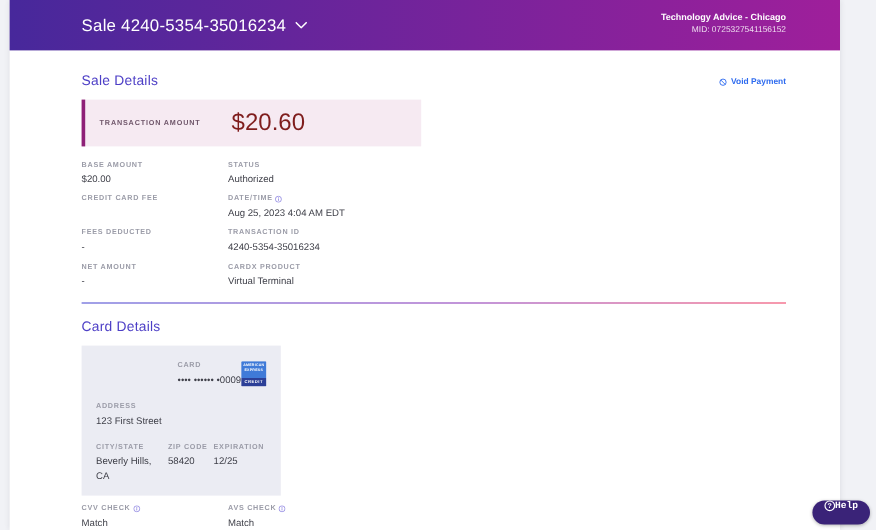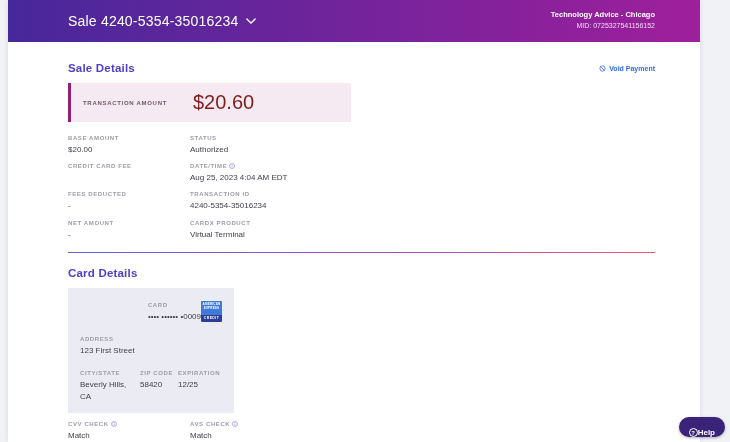--- a/index.html
+++ b/index.html
@@ -17,21 +17,21 @@
   .page{position:absolute;left:8px;top:0;width:692px;height:442px;background:#ffffff;box-shadow:0 0 5px rgba(40,40,60,.12);}
   
   .app-header{height:42px;background:linear-gradient(90deg,var(--header_grad_start),var(--header_grad_end));display:flex;align-items:center;justify-content:space-between;padding:0 45px 0 60px;color:#fff;}
   .header-title{display:flex;align-items:center;gap:8px;font-size:14px;font-weight:500;letter-spacing:.2px;cursor:pointer;background:none;border:none;color:#fff;}
   .header-right{text-align:right;line-height:1.45;}
   .merchant{font-size:7.5px;font-weight:bold;}
   .mid{font-size:7px;color:rgba(255,255,255,.85);}
   
   .content{padding:0 45px 0 60px;}
   .section-row{margin-top:20px;display:flex;align-items:center;justify-content:space-between;}
-  .section-title{color:var(--section_title);font-size:11.5px;font-weight:700;letter-spacing:.2px;}
+  .section-title{color:var(--section_title);font-size:11.5px;font-weight:400;letter-spacing:.2px;}
   .void-btn{display:flex;align-items:center;gap:3px;background:none;border:none;color:var(--void_blue);font-size:7px;font-weight:bold;font-family:inherit;cursor:pointer;}
   .amount-box{margin-top:9px;width:283px;background:var(--amount_bg);border-left:3px solid var(--amount_border);padding:8px 12px;display:flex;align-items:center;}
   .amt-label{font-size:6px;font-weight:bold;letter-spacing:.7px;color:#70576b;width:110px;}
   .amt-value{font-size:20px;color:#7f1d1d;}
   .fields-grid{margin-top:13px;display:grid;grid-template-columns:122px 1fr;row-gap:8px;}
   .field{min-height:19px;}
   .f-label{font-size:6px;font-weight:bold;letter-spacing:.6px;color:var(--label_gray);display:flex;align-items:center;gap:2px;margin-bottom:3px;}
   .f-value{font-size:8px;color:var(--value_dark);line-height:1.4;}
   .divider{margin-top:12px;border:none;height:1.5px;background:linear-gradient(90deg,var(--divider_start),var(--divider_mid) 55%,var(--divider_end));}
   
@@ -39,21 +39,21 @@
   .card-row{display:flex;align-items:center;justify-content:flex-end;}
   .brand-badge{width:21px;height:21px;display:flex;flex-direction:column;overflow:hidden;border-radius:1px;}
   .badge-top{flex:1;background:var(--badge_top);color:#fff;font-size:3px;font-weight:bold;text-align:center;line-height:1.2;padding-top:2px;letter-spacing:.2px;}
   .badge-bottom{height:7px;background:var(--badge_bottom);color:#fff;font-size:3.5px;font-weight:bold;text-align:center;line-height:7px;letter-spacing:.4px;}
   .mt14{margin-top:14px;}
   .card-cols{margin-top:14px;display:grid;grid-template-columns:60px 38px 44px;}
   .checks-grid{margin-top:8px;display:grid;grid-template-columns:122px 1fr;}
   
   .info-svg{display:block;}
   
-  .help-btn{position:absolute;right:5px;bottom:5px;height:20px;background:var(--help_bg);color:#fff;border:none;border-radius:10px;display:flex;align-items:flex-end;gap:0;padding:0 10px;font-size:8px;font-weight:bold;font-family:Liberation Sans, sans-serif;cursor:pointer;box-shadow:0 1px 3px rgba(0,0,0,.3);}
+  .help-btn{position:absolute;right:5px;bottom:5px;height:20px;background:var(--help_bg);color:#fff;border:none;border-radius:10px;display:flex;align-items:flex-start;gap:0;padding:0 10px;font-size:8px;font-weight:bold;font-family:Liberation Mono, monospace;cursor:pointer;box-shadow:0 1px 3px rgba(0,0,0,.3);}
   .help-q{width:9px;height:9px;border:1px solid #fff;border-radius:50%;font-size:6px;line-height:8px;text-align:center;font-weight:bold;}
 </style>
 </head>
 <body>
 
 <div class="page">
 
   <header class="app-header">
     <button class="header-title">
       <span>Sale 4240-5354-35016234</span>

